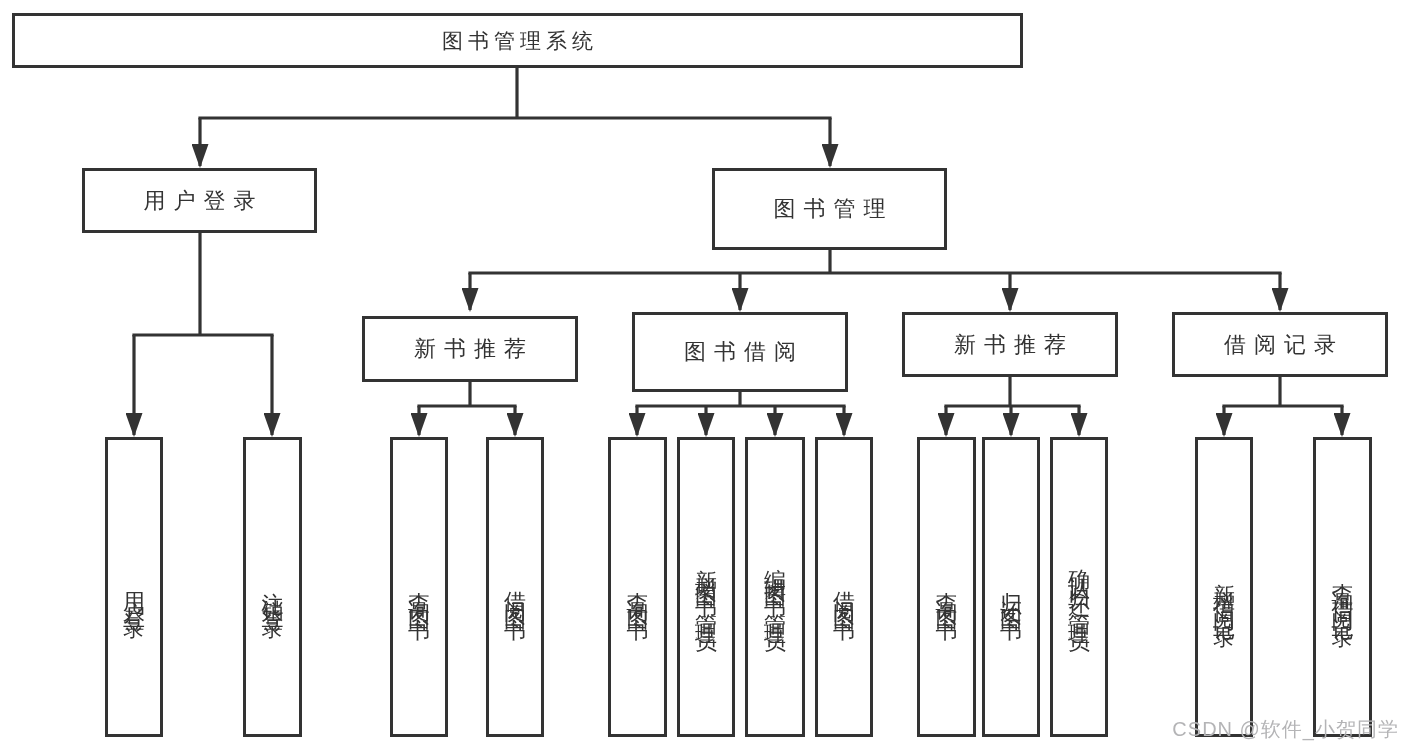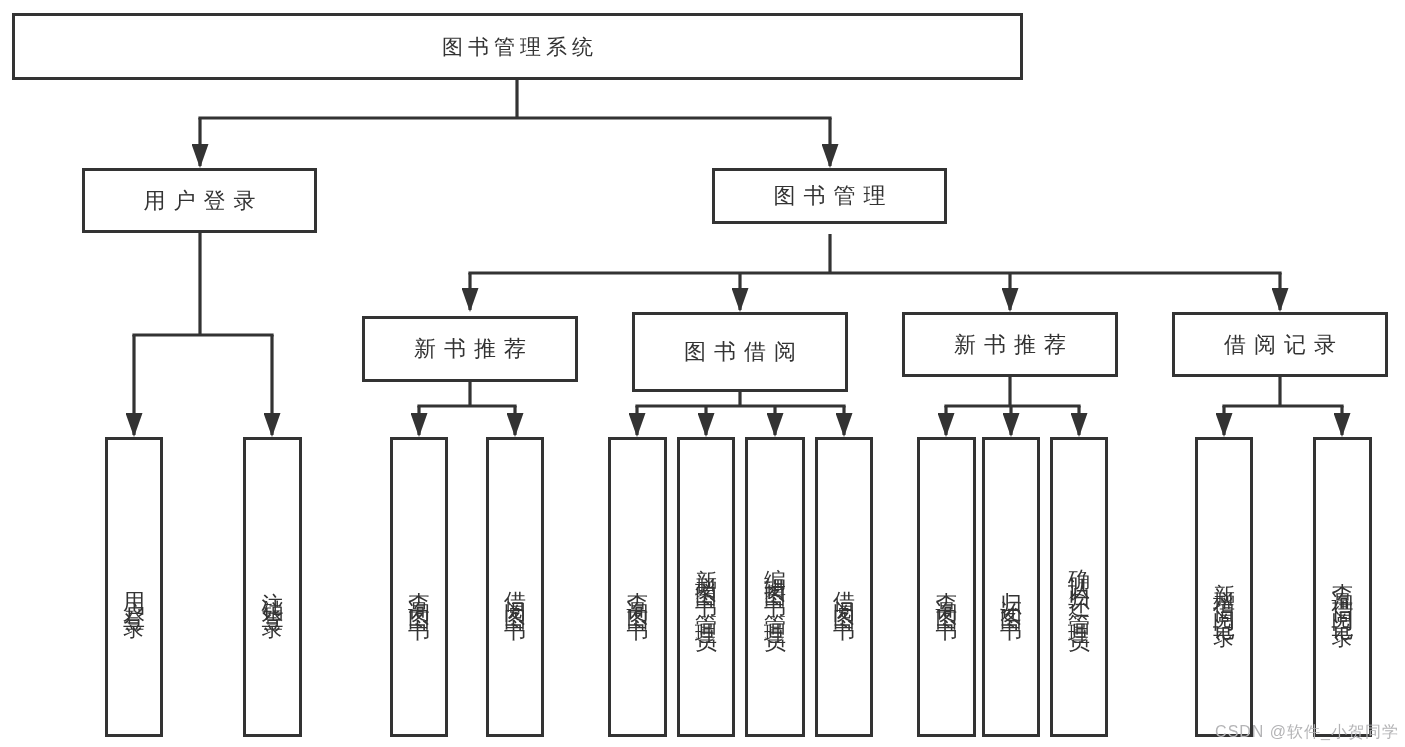--- a/index.html
+++ b/index.html
@@ -47,21 +47,21 @@
     font-size: 22px;
     letter-spacing: 9px;
     margin-bottom: -9px;
     line-height: 1;
     white-space: nowrap;
   }
   .watermark {
     position: absolute;
     right: 6px;
     bottom: 4px;
-    font-size: 16px;
+    font-size: 20px;
     letter-spacing: 1px;
     color: #b4b4b6;
     z-index: 3;
     white-space: nowrap;
   }
 </style>
 </head>
 <body>
 
 <div class="stage">
@@ -124,28 +124,28 @@
       <g>
         <line x1="1280" y1="377" x2="1280" y2="406"></line>
         <line x1="1224" y1="406" x2="1342" y2="406" stroke-linecap="square"></line>
         <line x1="1224" y1="406" x2="1224" y2="435" marker-end="url(#ah)"></line>
         <line x1="1342" y1="406" x2="1342" y2="435" marker-end="url(#ah)"></line>
       </g>
 
     </g>
   </svg>
 
-  <div class="node" style="left:12px;top:13px;width:1011px;height:67px">
+  <div class="node" style="left:12px;top:13px;width:1011px;height:55px">
     <span class="title-label">图书管理系统</span>
   </div>
 
   <div class="node" style="left:82px;top:168px;width:235px;height:65px">
     <span class="hlabel">用户登录</span>
   </div>
-  <div class="node" style="left:712px;top:168px;width:235px;height:56px">
+  <div class="node" style="left:712px;top:168px;width:235px;height:82px">
     <span class="hlabel">图书管理</span>
   </div>
 
   <div class="node" style="left:362px;top:316px;width:216px;height:66px">
     <span class="hlabel">新书推荐</span>
   </div>
   <div class="node" style="left:632px;top:312px;width:216px;height:80px">
     <span class="hlabel">图书借阅</span>
   </div>
   <div class="node" style="left:902px;top:312px;width:216px;height:65px">

